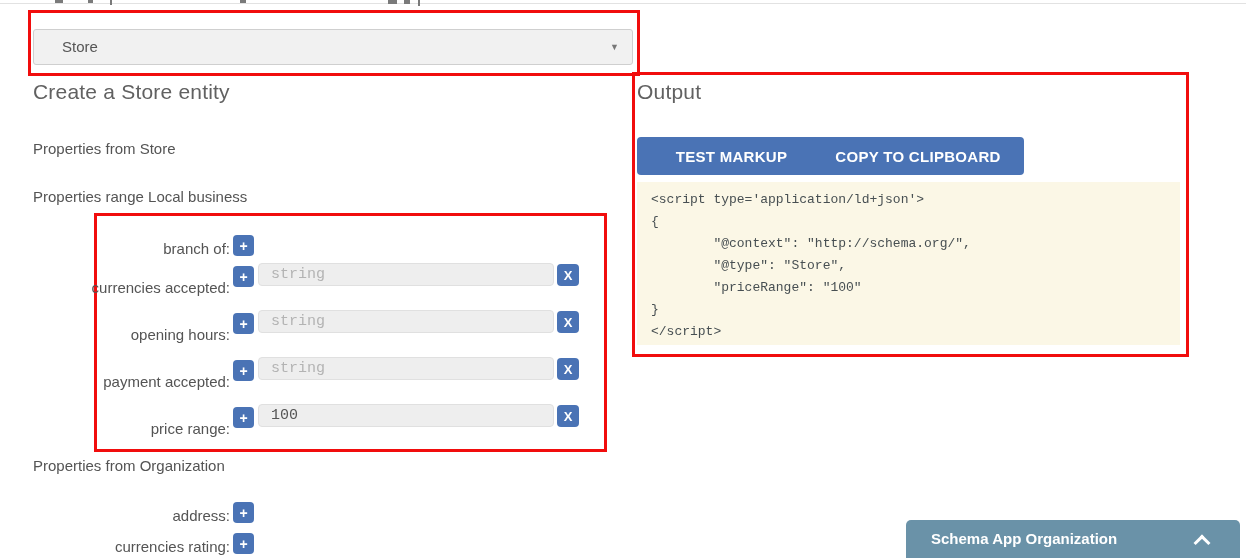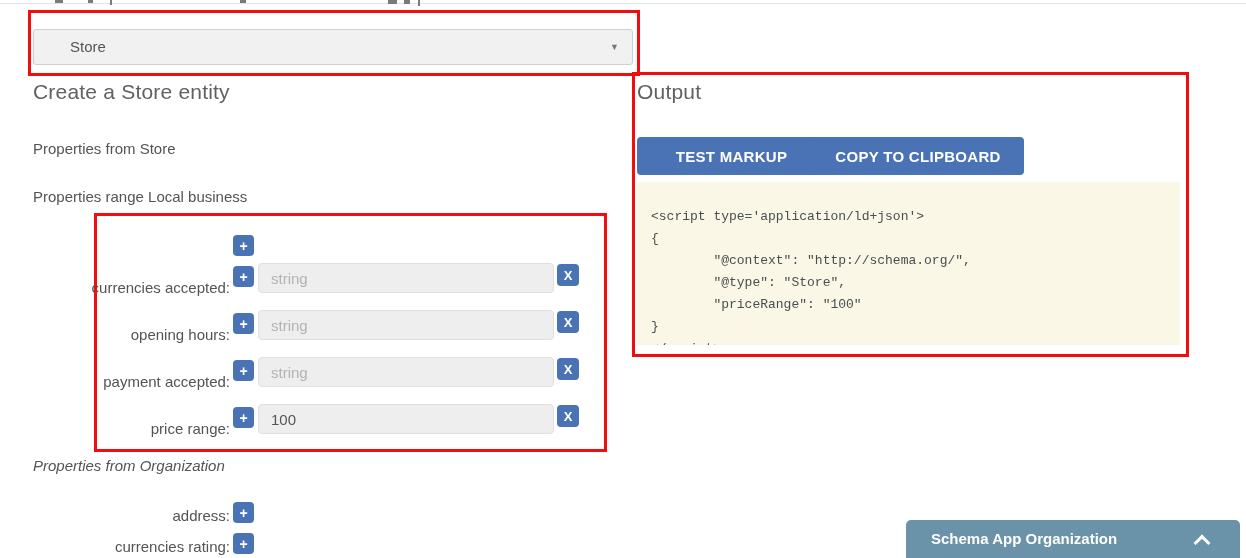--- a/index.html
+++ b/index.html
@@ -12,51 +12,51 @@
 
   
   .hl{position:absolute;border:3px solid #f10d0d;pointer-events:none;}
   .hl-select{left:28px;top:10px;width:606px;height:60px;}
   .hl-fields{left:94px;top:213px;width:507px;height:233px;}
   .hl-output{left:632px;top:72px;width:551px;height:279px;}
 
   
   .type-select{position:absolute;left:33px;top:29px;width:600px;height:36px;background:#f1f1f1;
        border:1px solid #cfcfcf;border-radius:3px;box-sizing:border-box;cursor:pointer;
-       font-size:15px;color:#555;line-height:34px;padding-left:36px;}
+       font-size:15px;color:#555;line-height:34px;padding-left:28px;}
   .type-caret{position:absolute;right:13px;top:0;font-size:9px;color:#777;line-height:34px;}
 
   
   .h-title{position:absolute;font-size:21px;font-weight:300;color:#616161;letter-spacing:.2px;white-space:nowrap;}
   .sec-label{position:absolute;left:33px;font-size:15px;color:#545454;white-space:nowrap;}
 
   
   .frow{position:absolute;left:0;height:41px;width:620px;}
   .flabel{position:absolute;left:0;top:16px;width:230px;text-align:right;font-size:15px;color:#545454;white-space:nowrap;}
   .frow.no-input .flabel{top:3px;}
   .plus{position:absolute;left:233px;top:3px;width:21px;height:21px;border:none;border-radius:4px;
         background:#4a73b5;color:#fff;font-weight:bold;font-size:14px;line-height:20px;text-align:center;
         padding:0;cursor:pointer;font-family:"Liberation Sans",sans-serif;}
   .frow.no-input .plus{top:-2px;}
-  .finput{position:absolute;left:258px;top:0;width:296px;height:30px;background:#eeeeee;
+  .finput{position:absolute;left:258px;top:0;width:296px;height:23px;background:#eeeeee;
         border:1px solid #e0e0e0;border-radius:4px;box-sizing:border-box;padding:0 12px;
-        font-size:15px;color:#555;font-family:Liberation Sans, sans-serif;}
+        font-size:15px;color:#555;font-family:Liberation Mono, monospace;}
   .finput::placeholder{color:#b3b3b3;opacity:1;}
   .xbtn{position:absolute;left:557px;top:1px;width:22px;height:22px;border:none;border-radius:4px;
         background:#4a73b5;color:#fff;font-weight:bold;font-size:13px;line-height:21px;text-align:center;
         padding:0;cursor:pointer;font-family:"Liberation Sans",sans-serif;}
 
   
   .btn{position:absolute;top:137px;height:38px;border:none;border-radius:4px;background:#4a73b5;
        color:#fff;font-weight:bold;font-size:15px;letter-spacing:.3px;cursor:pointer;
        font-family:"Liberation Sans",sans-serif;}
   .btn-test{left:637px;width:189px;text-align:center;}
   .btn-copy{left:812px;width:212px;}
   .code-block{position:absolute;left:637px;top:182px;width:543px;height:163px;background:#fbf7e6;
-       box-sizing:border-box;padding:24px 14px;overflow:hidden;}
+       box-sizing:border-box;padding:7px 14px;overflow:hidden;}
   .code-line{font-family:"Liberation Mono",monospace;font-size:13px;line-height:22px;
        color:#474f52;white-space:pre;}
 
   
   .reg-widget{position:absolute;left:906px;top:520px;width:334px;height:38px;background:#6a92a8;
        border-radius:5px 5px 0 0;cursor:pointer;}
   .reg-title{position:absolute;left:25px;top:0;line-height:38px;color:#fff;font-weight:bold;font-size:15px;}
   .chevron-up{position:absolute;right:32px;top:17px;width:9px;height:9px;
        border-left:3px solid #fff;border-top:3px solid #fff;transform:rotate(45deg);}
 </style>
@@ -83,20 +83,21 @@
   <div class="type-select">
     <span>Store</span>
     <span class="type-caret">▼</span>
   </div>
 
   <div class="h-title" style="left:33px;top:80px;">Create a Store entity</div>
   <div class="sec-label" style="top:140px;">Properties from Store</div>
   <div class="sec-label" style="top:188px;">Properties range Local business</div>
 
   <div class="frow no-input" style="top:237px;">
+    <span class="flabel">branch of:</span>
     <button class="plus">+</button>
   </div>
 
   <div class="frow" style="top:263px;">
     <span class="flabel">currencies accepted:</span>
     <button class="plus">+</button>
     <input class="finput" placeholder="string" value="" style="">
     <button class="xbtn">X</button>
   </div>
 
@@ -114,21 +115,21 @@
     <button class="xbtn">X</button>
   </div>
 
   <div class="frow" style="top:404px;">
     <span class="flabel">price range:</span>
     <button class="plus">+</button>
     <input class="finput" placeholder="string" value="100" style="">
     <button class="xbtn">X</button>
   </div>
 
-  <div class="sec-label" style="top:457px;font-style:italic;">Properties from Organization</div>
+  <div class="sec-label" style="top:457px;">Properties from Organization</div>
 
   <div class="frow no-input" style="top:504px;">
     <span class="flabel">address:</span>
     <button class="plus">+</button>
   </div>
 
   <div class="frow no-input" style="top:535px;">
     <span class="flabel">currencies rating:</span>
     <button class="plus">+</button>
   </div>

